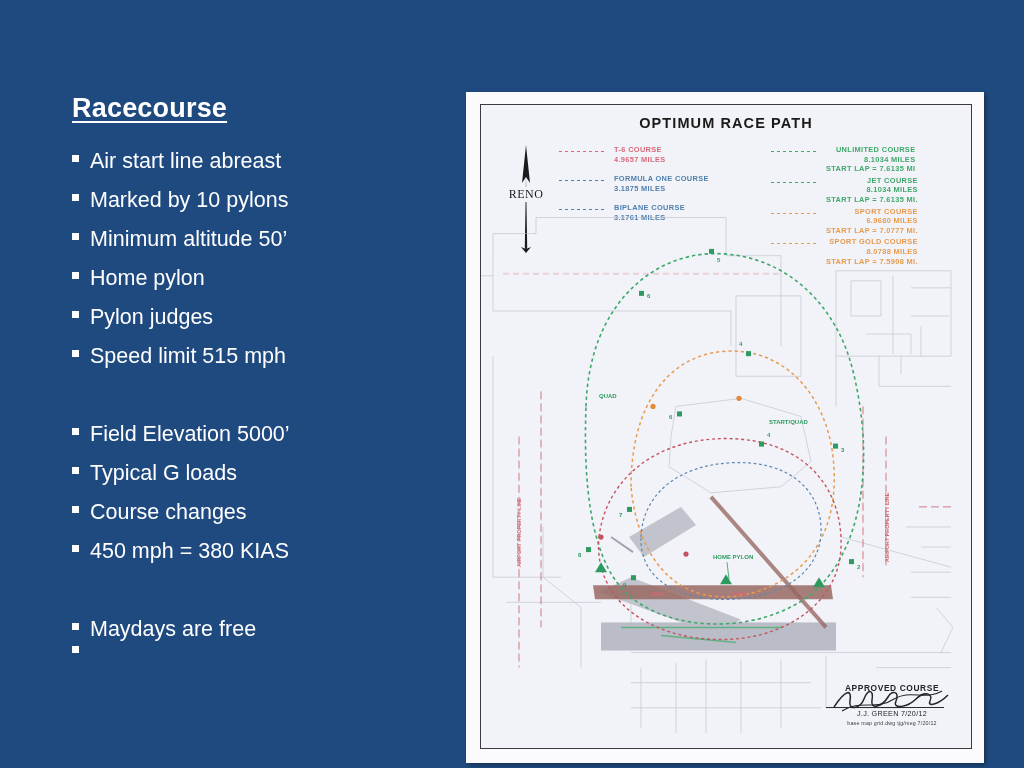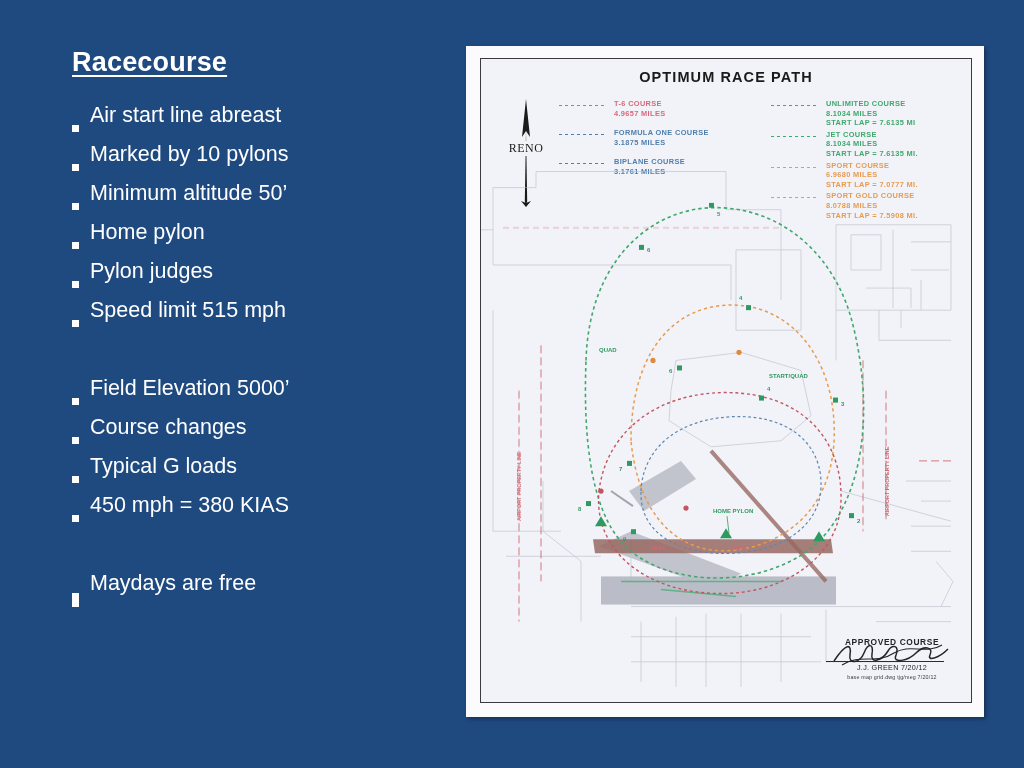--- a/index.html
+++ b/index.html
@@ -12,20 +12,21 @@
     background: #1f4a80;
     font-family: "Liberation Sans", sans-serif;
     overflow: hidden;
     position: relative;
   }
 
   
   #slide-body {
     position: absolute;
     inset: 0;
+    margin-top: 46px;
   }
 
   #text-column {
     position: absolute;
     left: 72px;
     top: 48px;
     width: 380px;
   }
 
   #page-title {
@@ -40,21 +41,21 @@
   }
 
   .bullet-list {
     list-style: none;
     margin: 0;
     padding: 0;
   }
 
   .bullet-item {
     display: flex;
-    align-items: flex-end;
+    align-items: center;
     color: #ffffff;
     font-size: 21.5px;
     line-height: 39px;
     white-space: nowrap;
   }
 
   .bullet-marker {
     display: inline-block;
     width: 7px;
     height: 7px;
@@ -135,21 +136,21 @@
     gap: 0;
   }
   .legend-col { flex: 1 1 50%; }
   .legend-col.right { padding-left: 22px; }
 
   .legend-entry {
     display: flex;
     align-items: flex-start;
     margin-bottom: 10px;
   }
-  .legend-col.right .legend-entry { margin-bottom: 2px; }
+  .legend-col.right .legend-entry { margin-bottom: 2px; text-align: right; }
 
   .legend-dash {
     width: 48px;
     height: 1px;
     margin-top: 6px;
     margin-right: 7px;
     flex: 0 0 auto;
     background-image: linear-gradient(to right, currentColor 52%, rgba(255,255,255,0) 0%);
     background-size: 6px 1.4px;
     background-repeat: repeat-x;
@@ -242,25 +243,25 @@
 
     <div class="bullet-gap"></div>
 
     <ul class="bullet-list">
       <li class="bullet-item">
         <span class="bullet-marker"></span>
         <span>Field Elevation 5000’</span>
       </li>
       <li class="bullet-item">
         <span class="bullet-marker"></span>
+        <span>Typical G loads</span>
+      </li>
+      <li class="bullet-item">
+        <span class="bullet-marker"></span>
         <span>Course changes</span>
-      </li>
-      <li class="bullet-item">
-        <span class="bullet-marker"></span>
-        <span>Typical G loads</span>
       </li>
       <li class="bullet-item">
         <span class="bullet-marker"></span>
         <span>450 mph = 380 KIAS</span>
       </li>
     </ul>
 
     <div class="bullet-gap"></div>
 
     <ul class="bullet-list">

